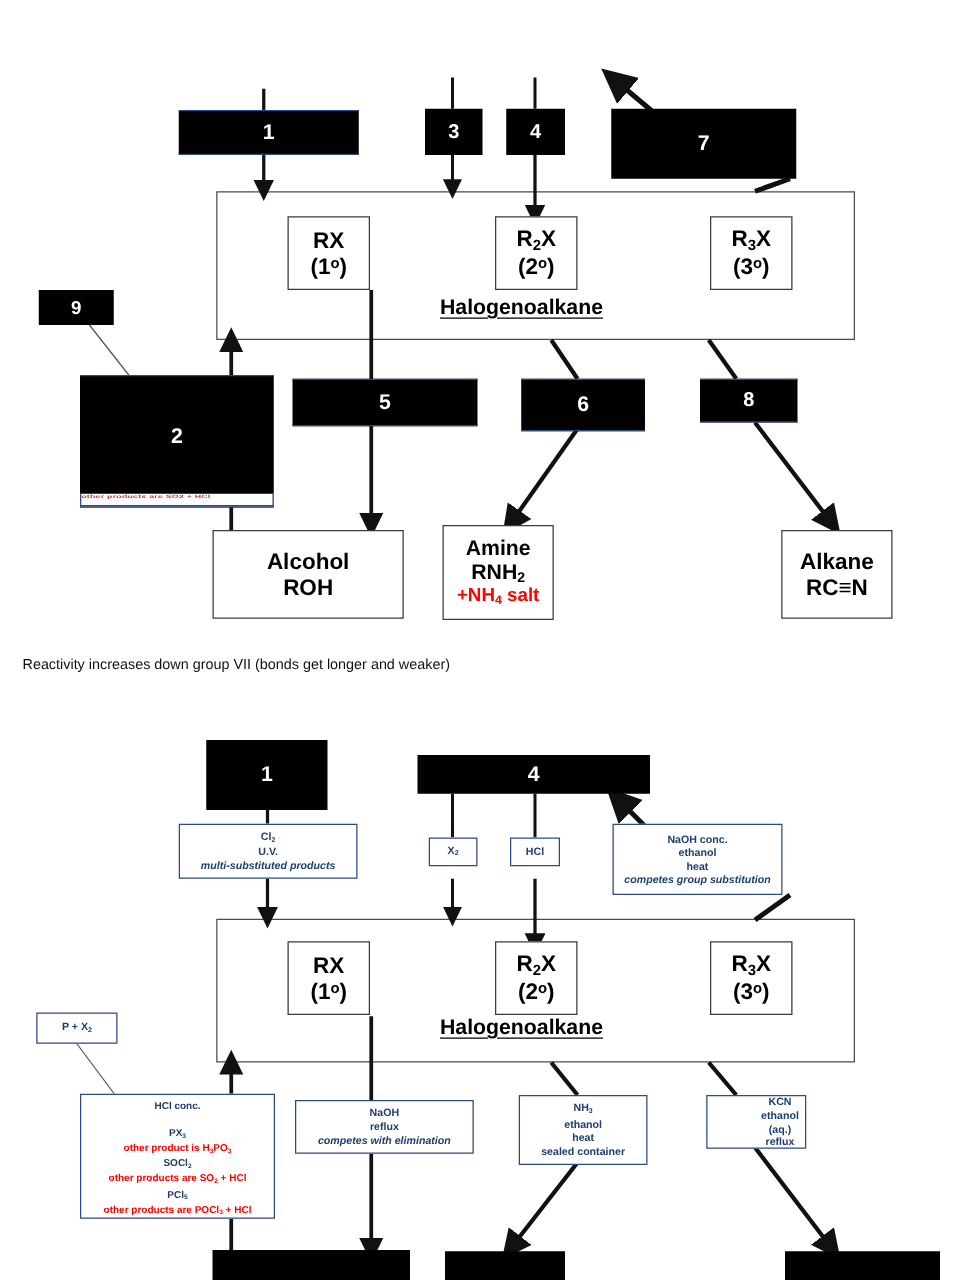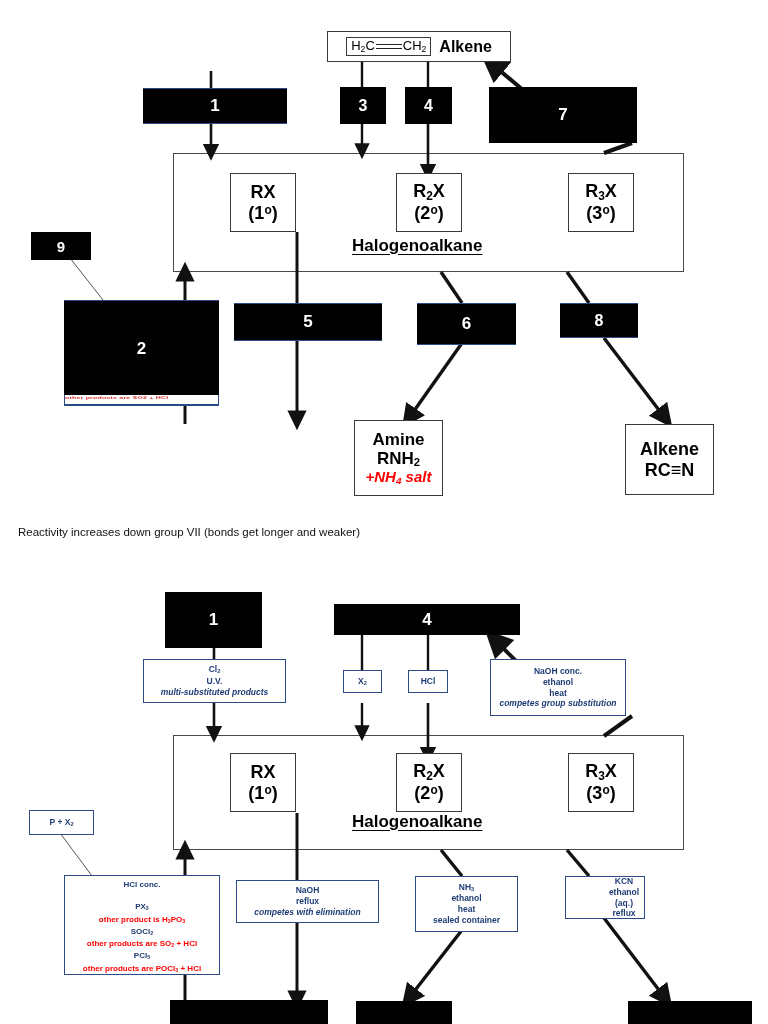--- a/index.html
+++ b/index.html
@@ -122,26 +122,20 @@
     <line x1="441" y1="272" x2="462" y2="303" stroke="#111" stroke-width="3.4"></line>
 
     <line x1="462" y1="343" x2="409" y2="418" stroke="#111" stroke-width="3.4" marker-end="url(#ahs)"></line>
 
     <line x1="567" y1="272" x2="589" y2="303" stroke="#111" stroke-width="3.4"></line>
 
     <line x1="604" y1="338" x2="665" y2="418" stroke="#111" stroke-width="3.4" marker-end="url(#ahs)"></line>
   </svg>
 
 
-  <div class="abs species" style="left:327px;top:31px;width:184px;height:31px;flex-direction:row;font-size:16px;gap:8px;">
-    <span class="alkene-inner">
-      <span>H<sub>2</sub>C</span><span class="dblbond"><i></i><i></i></span><span>CH<sub>2</sub></span>
-    </span>
-    <span class="ln">Alkene</span>
-  </div>
 
   <div class="abs blk" style="left:143px;top:88px;width:144px;height:36px;font-size:17px;">
     <span>1</span>
   </div>
   <div class="abs blk nb" style="left:340px;top:87px;width:46px;height:37px;font-size:16px;">
     <span>3</span>
   </div>
   <div class="abs blk nb" style="left:405px;top:87px;width:47px;height:37px;font-size:16px;">
     <span>4</span>
   </div>
@@ -179,29 +173,33 @@
   <div class="abs blk" style="left:234px;top:303px;width:148px;height:38px;font-size:17px;">
     <span>5</span>
   </div>
   <div class="abs blk" style="left:417px;top:303px;width:99px;height:42px;font-size:17px;">
     <span>6</span>
   </div>
   <div class="abs blk" style="left:560px;top:303px;width:78px;height:35px;font-size:16px;">
     <span>8</span>
   </div>
 
+  <div class="abs species" style="left:170px;top:424px;width:153px;height:71px;font-size:18px;">
+    <span class="ln">Alcohol</span>
+    <span class="ln">ROH</span>
+  </div>
 
   <div class="abs species" style="left:354px;top:420px;width:89px;height:76px;font-size:17px;">
     <span class="ln">Amine</span>
     <span class="ln">RNH<sub>2</sub></span>
-    <span class="ln" style="color:#ff0000;font-size:15px;font-style:italic;">+NH<sub>4</sub> salt</span>
+    <span class="ln" style="color:#ff0000;font-size:15px;">+NH<sub>4</sub> salt</span>
   </div>
 
   <div class="abs species" style="left:625px;top:424px;width:89px;height:71px;font-size:18px;">
-    <span class="ln">Alkene</span>
+    <span class="ln">Alkane</span>
     <span class="ln">RC≡N</span>
   </div>
 
   <div class="notes" style="left:18px;top:524px;">
     <div>Reactivity increases down group VII (bonds get longer and weaker)</div>
   </div>
 
   <svg class="ovl">
 
     <line x1="214" y1="648" x2="214" y2="659" stroke="#111" stroke-width="2.6"></line>

